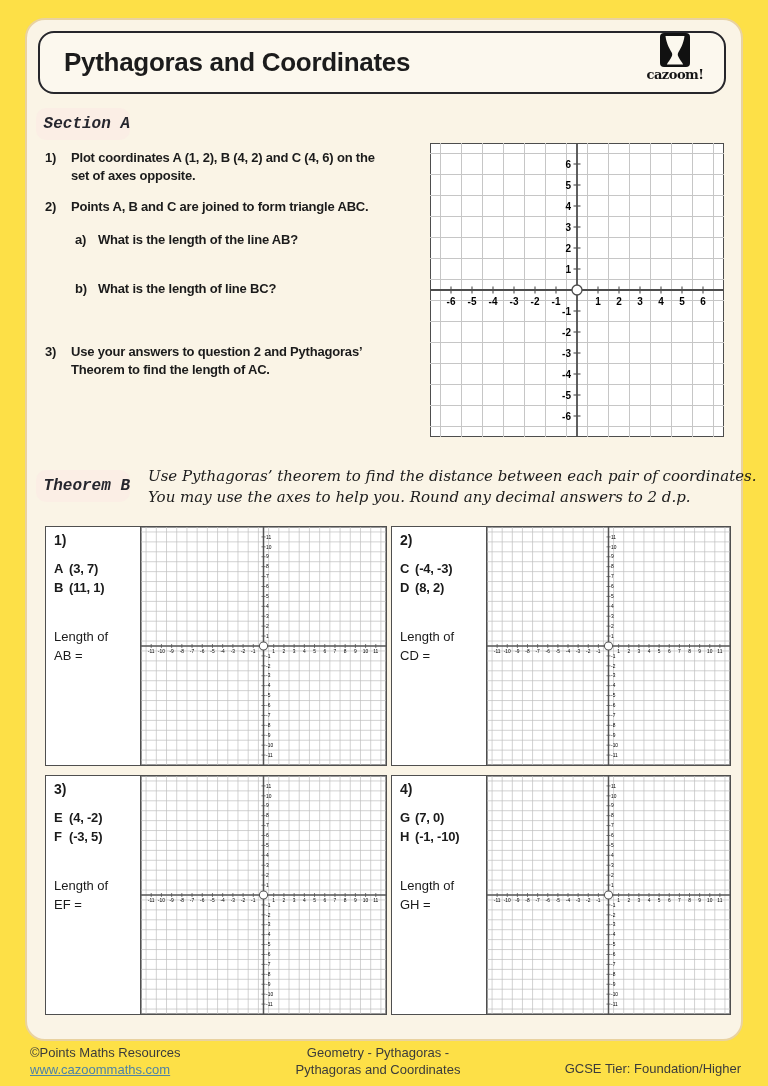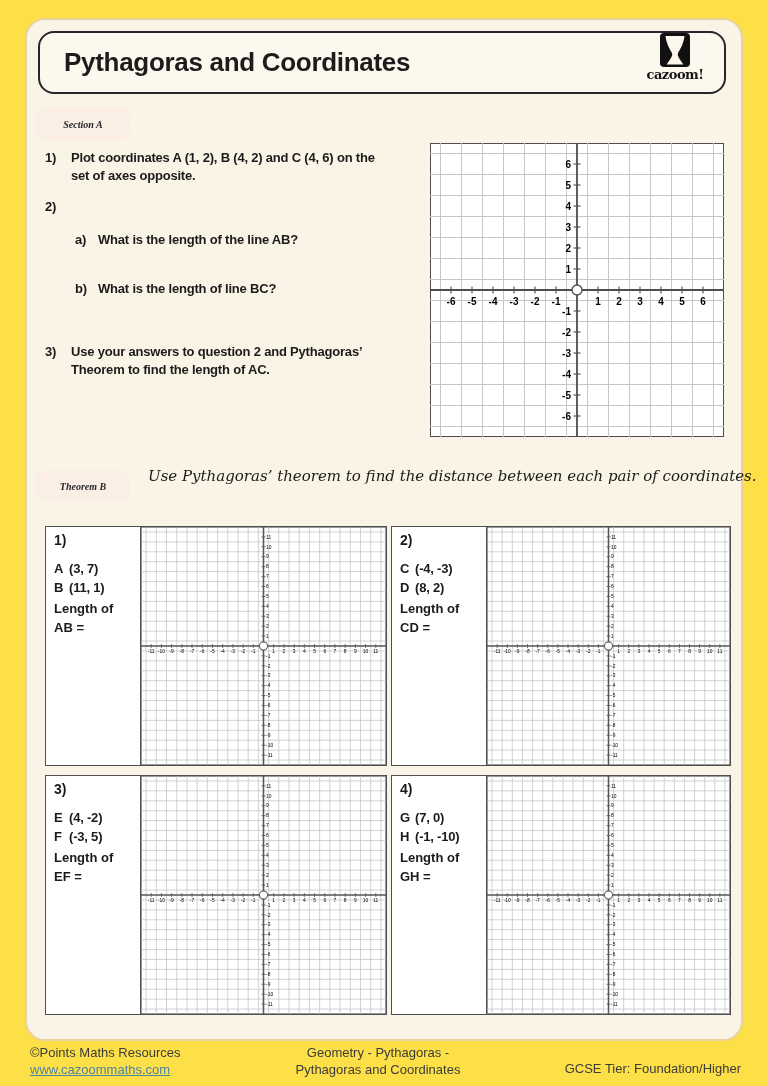--- a/index.html
+++ b/index.html
@@ -10,22 +10,22 @@
   
   .title-box{position:absolute;left:11px;top:11px;width:684px;height:59px;background:#FCF8EE;
              border:2.5px solid #26262B;border-radius:16px;display:flex;align-items:center;}
   .title-box h1{margin:0 0 0 24px;font-size:26px;letter-spacing:-0.3px;color:#1C1C1C;font-weight:700;}
   .logo{position:absolute;right:18px;top:0;width:62px;text-align:center;line-height:1;}
   .logo svg{display:block;margin:0 auto;}
   .logo .logo-word{font-family:"DejaVu Serif",serif;font-weight:700;font-size:13px;color:#151515;
                    letter-spacing:-0.5px;display:block;margin-top:1px;}
   
   .sec-label{position:absolute;background:#FBEEE5;border-radius:10px;width:94px;height:32px;
-             display:flex;align-items:center;justify-content:center;
-             font-family:Liberation Serif, serif;font-style:italic;font-weight:700;font-size:10px;color:#26262E;}
+             display:flex;align-items:center;justify-content:flex-end;
+             font-family:Liberation Mono, monospace;font-style:italic;font-weight:700;font-size:16px;color:#26262E;}
   .sec-a{left:9px;top:88px;}
   .sec-b{left:9px;top:450px;}
   
   .qa{position:absolute;left:18px;top:129px;width:400px;font-size:13px;font-weight:700;
       color:#1B1B1B;letter-spacing:-0.2px;}
   .qrow{display:flex;line-height:18px;}
   .qrow .n{width:26px;flex-shrink:0;}
   .qrow.sub{margin-left:30px;}
   .qrow.sub .n{width:23px;}
   .mb1{margin-bottom:13px;}.mb2{margin-bottom:15px;}.mb3{margin-bottom:31px;}.mb4{margin-bottom:45px;}
@@ -34,21 +34,21 @@
   svg text{font-family:"Liberation Sans",sans-serif;}
   
   .instr{position:absolute;left:121px;top:446px;font-family:"DejaVu Serif",serif;font-style:italic;
          font-size:15px;line-height:21px;color:#1B1B1B;white-space:nowrap;}
   .probs{position:absolute;left:18px;top:506px;display:grid;grid-template-columns:342px 340px;gap:9px 4px;}
   .q-box{height:240px;background:#ffffff;border:1.5px solid #4F4F4F;display:flex;box-sizing:border-box;}
   .q-left{width:95px;flex-shrink:0;border-right:1.5px solid #4F4F4F;padding:5px 2px 0 8px;box-sizing:border-box;}
   .q-num{font-size:14px;font-weight:700;color:#1B1B1B;margin-bottom:11px;}
   .pt{font-size:13px;font-weight:700;color:#1B1B1B;line-height:19px;letter-spacing:-0.2px;}
   .pt .nm{display:inline-block;width:15px;}
-  .q-len{margin-top:2px;font-size:13px;font-weight:700;color:#1B1B1B;line-height:19px;}
+  .q-len{margin-top:30px;font-size:13px;font-weight:400;color:#1B1B1B;line-height:19px;}
   .q-right{flex:1;overflow:hidden;}
   .q-right svg{width:100%;height:100%;display:block;}
   
   .f-left{position:absolute;left:30px;top:1044px;font-size:13px;color:#3B3B3B;line-height:17px;}
   .f-left a{color:#4E82A6;text-decoration:underline;}
   .f-center{position:absolute;left:0;right:12px;top:1044px;text-align:center;font-size:13px;
             color:#3B3B3B;line-height:17px;}
   .f-right{position:absolute;right:27px;top:1061px;font-size:13px;color:#3B3B3B;}
 </style>
 </head>
@@ -75,20 +75,23 @@
     <div class="qa">
       <div class="qrow mb1">
         <span class="n">1)</span>
         <span class="t">
           <div>Plot coordinates A (1, 2), B (4, 2) and C (4, 6) on the</div>
           <div>set of axes opposite.</div>
         </span>
       </div>
       <div class="qrow mb2">
         <span class="n">2)</span>
+        <span class="t">
+          <div>Points A, B and C are joined to form triangle ABC.</div>
+        </span>
       </div>
       <div class="qrow sub mb3">
         <span class="n">a)</span>
         <span class="t">
           <div>What is the length of the line AB?</div>
         </span>
       </div>
       <div class="qrow sub mb4">
         <span class="n">b)</span>
         <span class="t">
@@ -186,20 +189,21 @@
         <text x="141" y="24.6" text-anchor="end" font-size="10" font-weight="700" fill="undefined">6</text>
         <circle cx="147" cy="147" r="5" fill="#ffffff" stroke="#4D4D4D" stroke-width="1.3"></circle>
       </svg>
 
     <div class="sec-label sec-b">
       <span>Theorem B</span>
     </div>
 
     <div class="instr">
       <div>Use Pythagoras’ theorem to find the distance between each pair of coordinates.</div>
+      <div>You may use the axes to help you. Round any decimal answers to 2 d.p.</div>
     </div>
 
     <div class="probs">
 
       <div class="q-box">
         <div class="q-left">
           <div class="q-num">1)</div>
           <div class="pt"><span class="nm">A</span><span>(3, 7)</span></div>
           <div class="pt"><span class="nm">B</span><span>(11, 1)</span></div>
           <div class="q-len">

